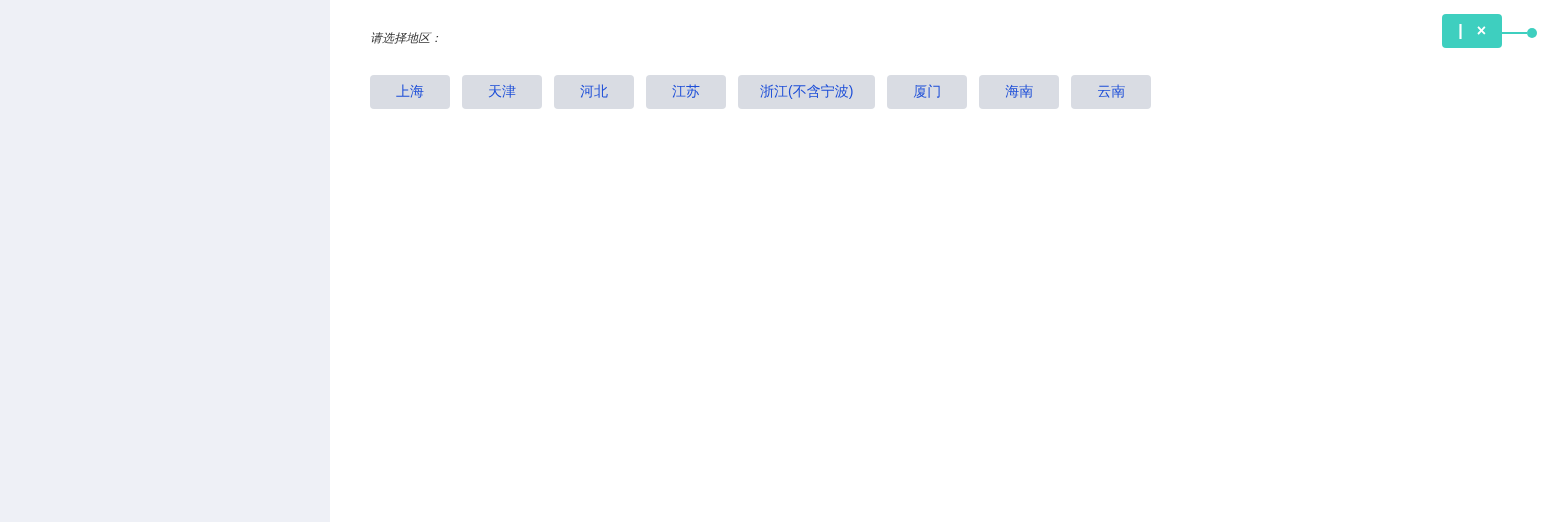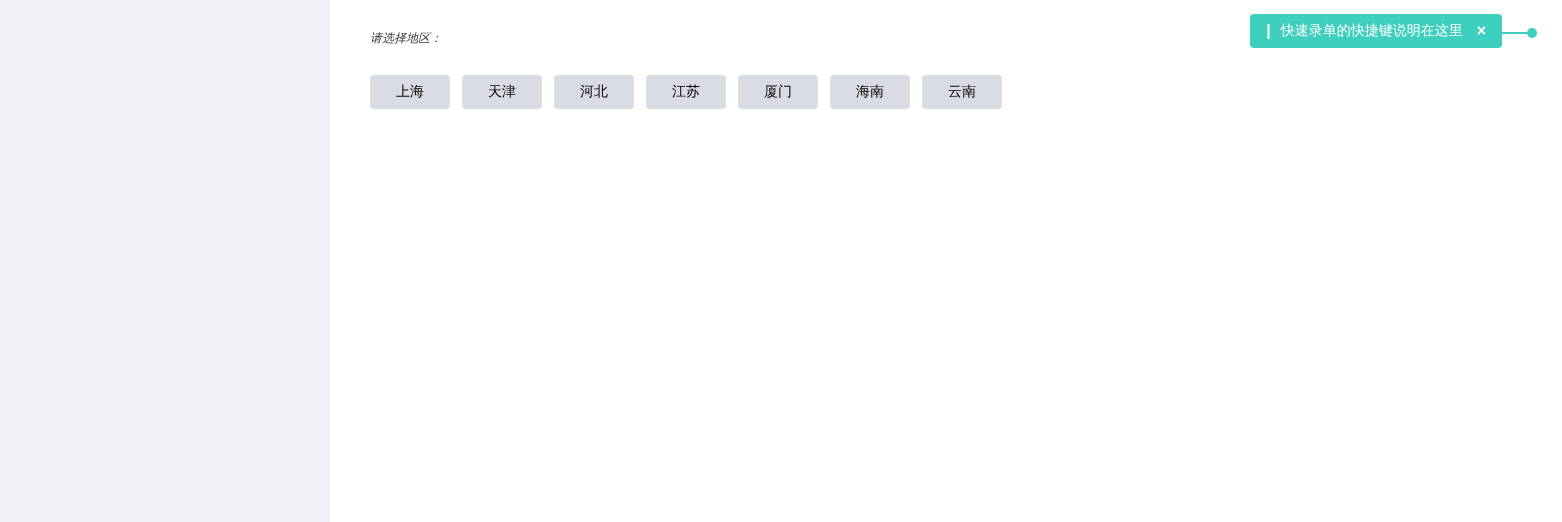--- a/index.html
+++ b/index.html
@@ -45,21 +45,21 @@
     }
 
     .region-buttons {
       display: flex;
       flex-wrap: wrap;
       gap: 12px;
     }
 
     .region-btn {
       background: #d9dce3;
-      color: #000000;
+      color: #1d4ed8;
       border: none;
       border-radius: 4px;
       padding: 8px 22px;
       font-size: 14px;
       cursor: pointer;
       min-width: 80px;
       text-align: center;
       font-family: 'Microsoft YaHei', '微软雅黑', Arial, sans-serif;
     }
 
@@ -118,25 +118,25 @@
 <div class="left-sidebar"></div>
 
 <div class="main-content">
   <div class="page-label">请选择地区：</div>
 
   <div class="region-buttons">
   <button class="region-btn">上海</button>
       <button class="region-btn">天津</button>
       <button class="region-btn">河北</button>
       <button class="region-btn">江苏</button>
+      <button class="region-btn">浙江(不含宁波)</button>
       <button class="region-btn">厦门</button>
       <button class="region-btn">海南</button>
       <button class="region-btn">云南</button>
     </div>
 </div>
 
 <div class="tooltip-banner">
-  <span>快速录单的快捷键说明在这里</span>
   <span class="tooltip-close">×</span>
 </div>
 
 <div class="tooltip-line"></div>
 <div class="tooltip-dot"></div>
 
 </body></html>

